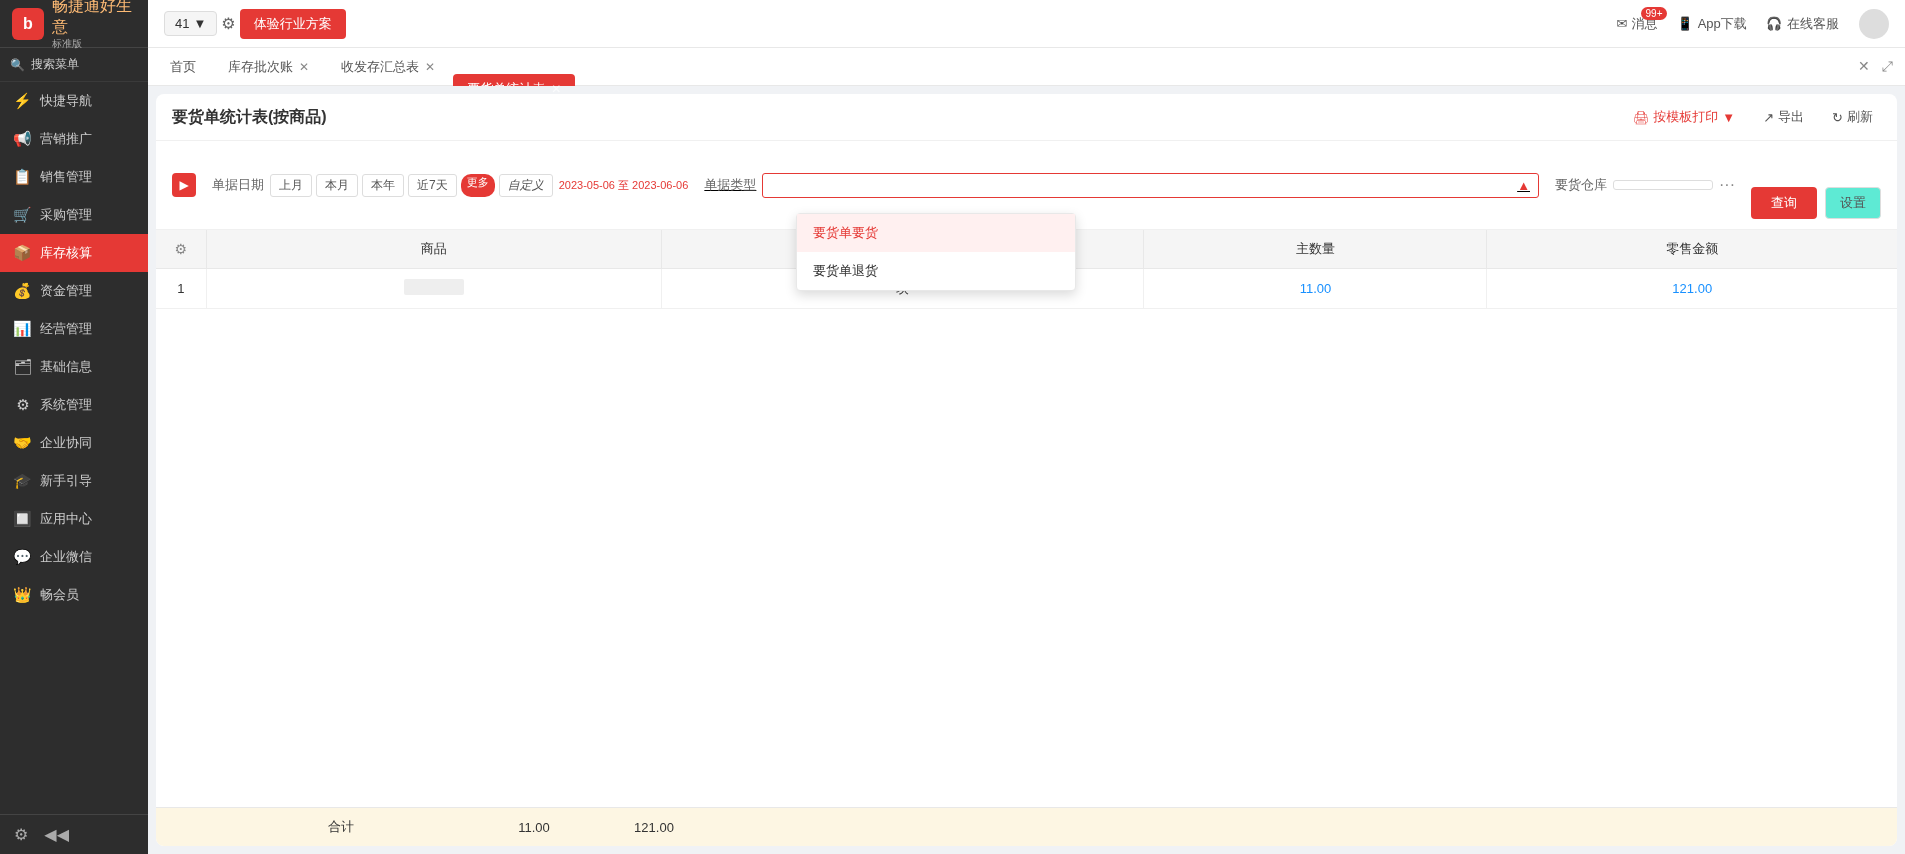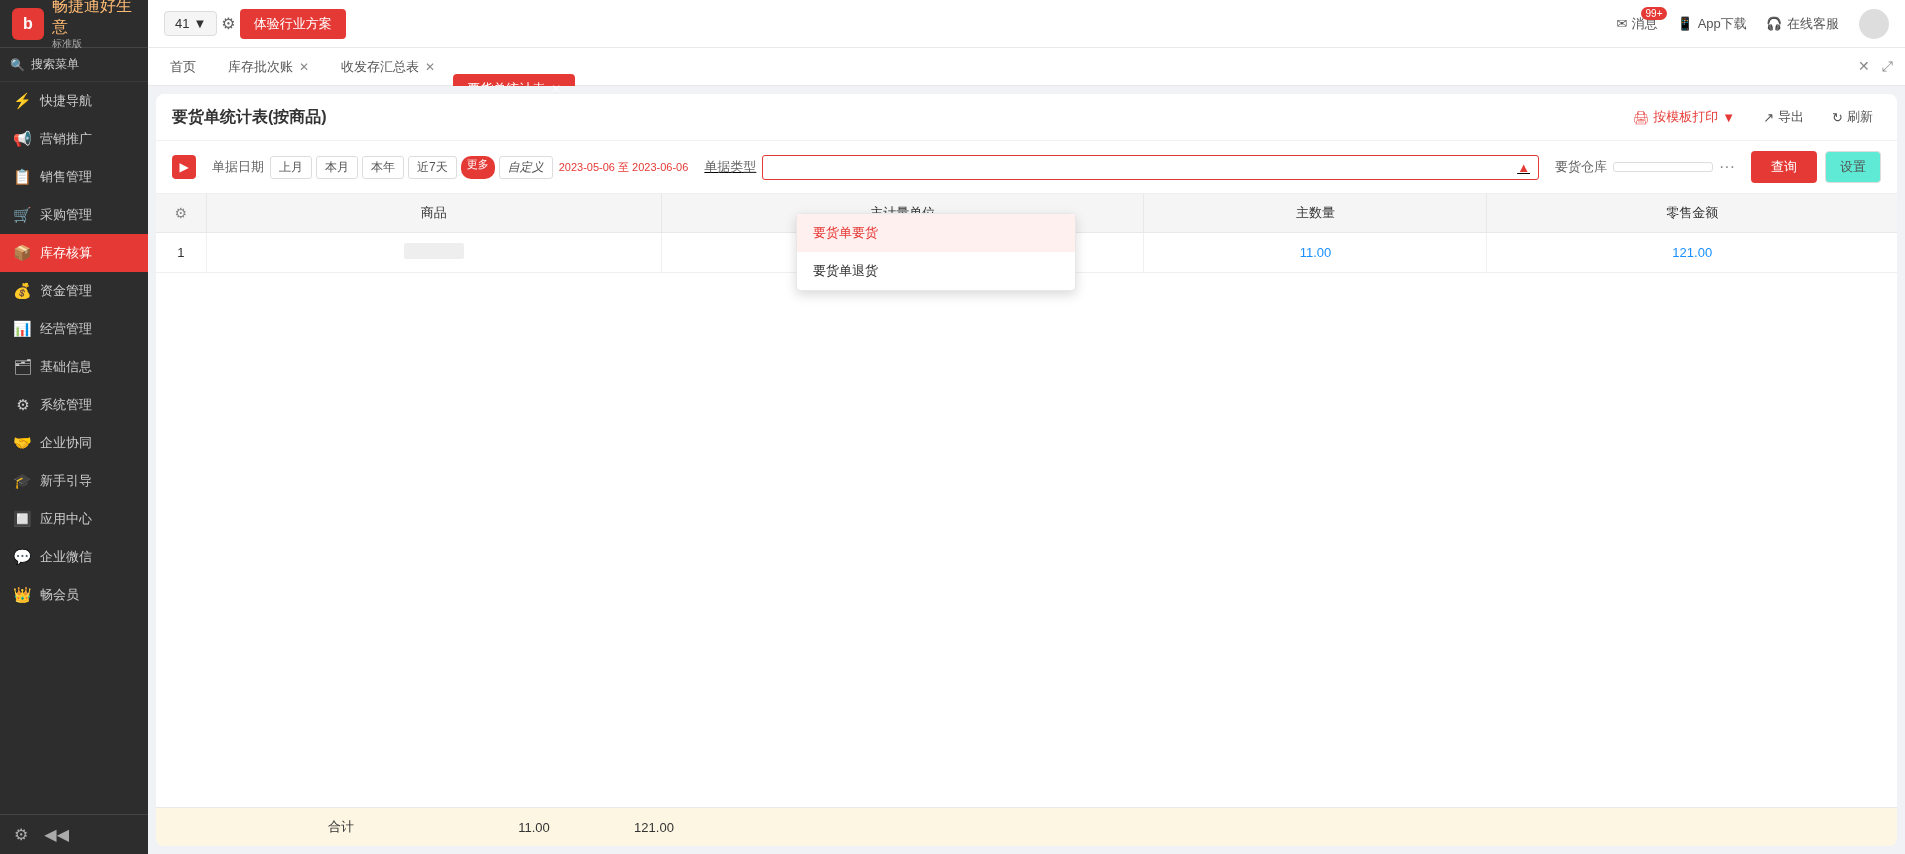--- a/index.html
+++ b/index.html
@@ -351,20 +351,21 @@
       align-items: center;
       justify-content: space-between;
       cursor: pointer;
     }
 
     .filter-actions {
       display: flex;
       gap: 8px;
       margin-left: auto;
       flex-shrink: 0;
+      margin-top: 36px;
     }
     .query-btn {
       background: #e53935;
       color: white;
       border: none;
       border-radius: 4px;
       padding: 6px 20px;
       font-size: 13px;
       cursor: pointer;
     }

